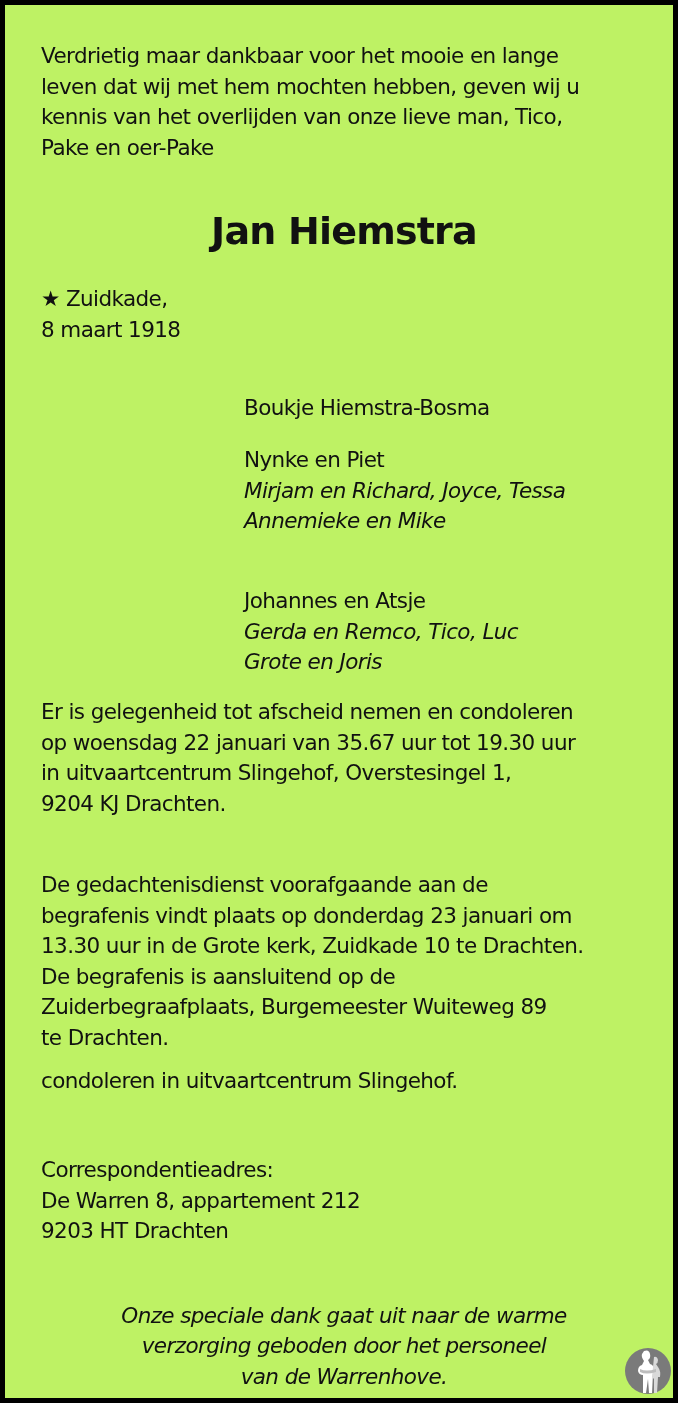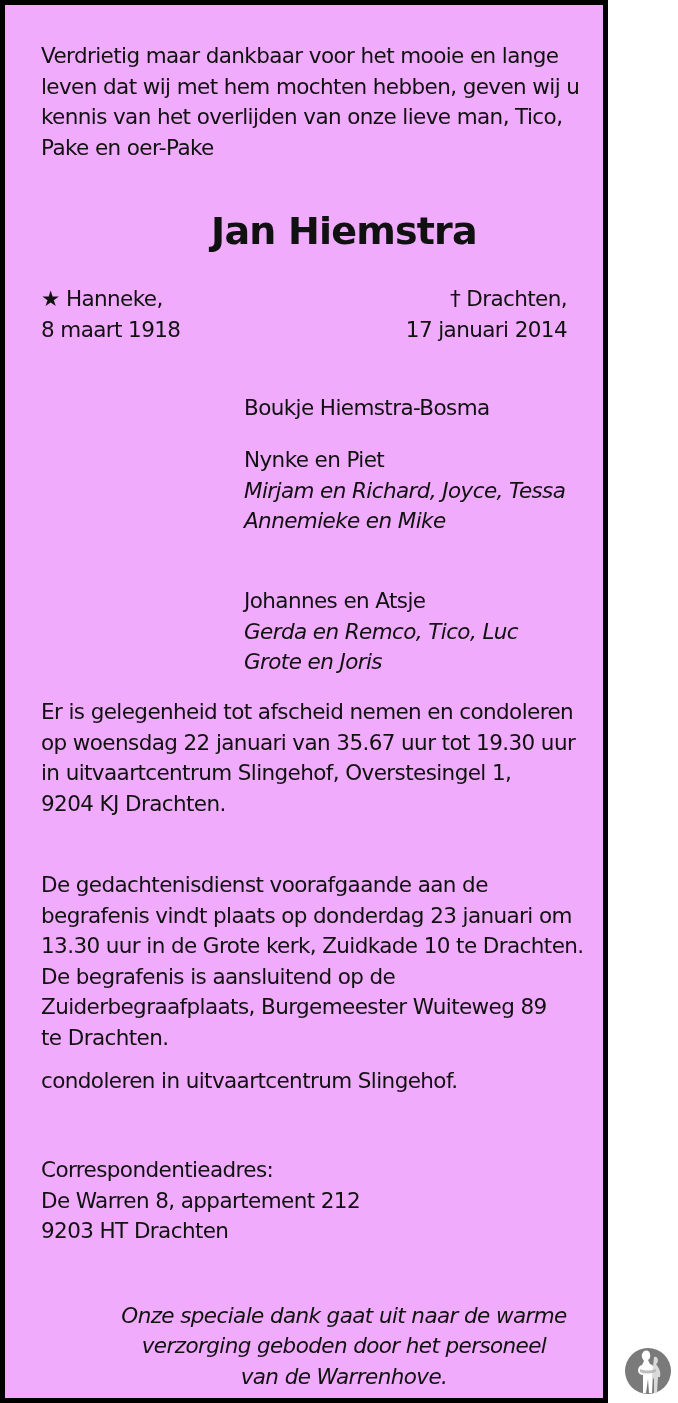--- a/index.html
+++ b/index.html
@@ -1,22 +1,22 @@
 <!DOCTYPE html>
 <html><head>
   <meta charset="utf-8">
   <style>
     html, body { margin: 0; padding: 0; background: #ffffff; }
     body { width: 678px; height: 1403px; position: relative; overflow: hidden; }
     .frame {
       position: absolute; left: 0; top: 0;
-      width: 608px; height: 1403px;
+      width: 678px; height: 1403px;
       box-sizing: border-box;
       border: 5px solid #000000;
-      background: #f0abfc;
+      background: #bef264;
       font-family: "DejaVu Sans", sans-serif;
       color: #111111;
     }
     .txt {
       position: absolute;
       font-size: 21.5px;
       line-height: 30.5px;
       letter-spacing: -0.6px;
       white-space: nowrap;
       margin: 0;
@@ -59,28 +59,24 @@
   <p class="txt intro">
     <span>Verdrietig maar dankbaar voor het mooie en lange</span>
     <span>leven dat wij met hem mochten hebben, geven wij u</span>
     <span>kennis van het overlijden van onze lieve man, Tico,</span>
     <span>Pake en oer-Pake</span>
   </p>
 
   <div class="name">Jan Hiemstra</div>
 
   <p class="txt birth">
-    <span>★ Hanneke,</span>
+    <span>★ Zuidkade,</span>
     <span>8 maart 1918</span>
   </p>
 
-  <p class="txt death">
-    <span>† Drachten,</span>
-    <span>17 januari 2014</span>
-  </p>
 
   <p class="txt family fam1">
     <span>Boukje Hiemstra-Bosma</span>
   </p>
 
   <p class="txt family fam2">
     <span>Nynke en Piet</span>
     <span class="it">Mirjam en Richard, Joyce, Tessa</span>
     <span class="it">Annemieke en Mike</span>
   </p>

